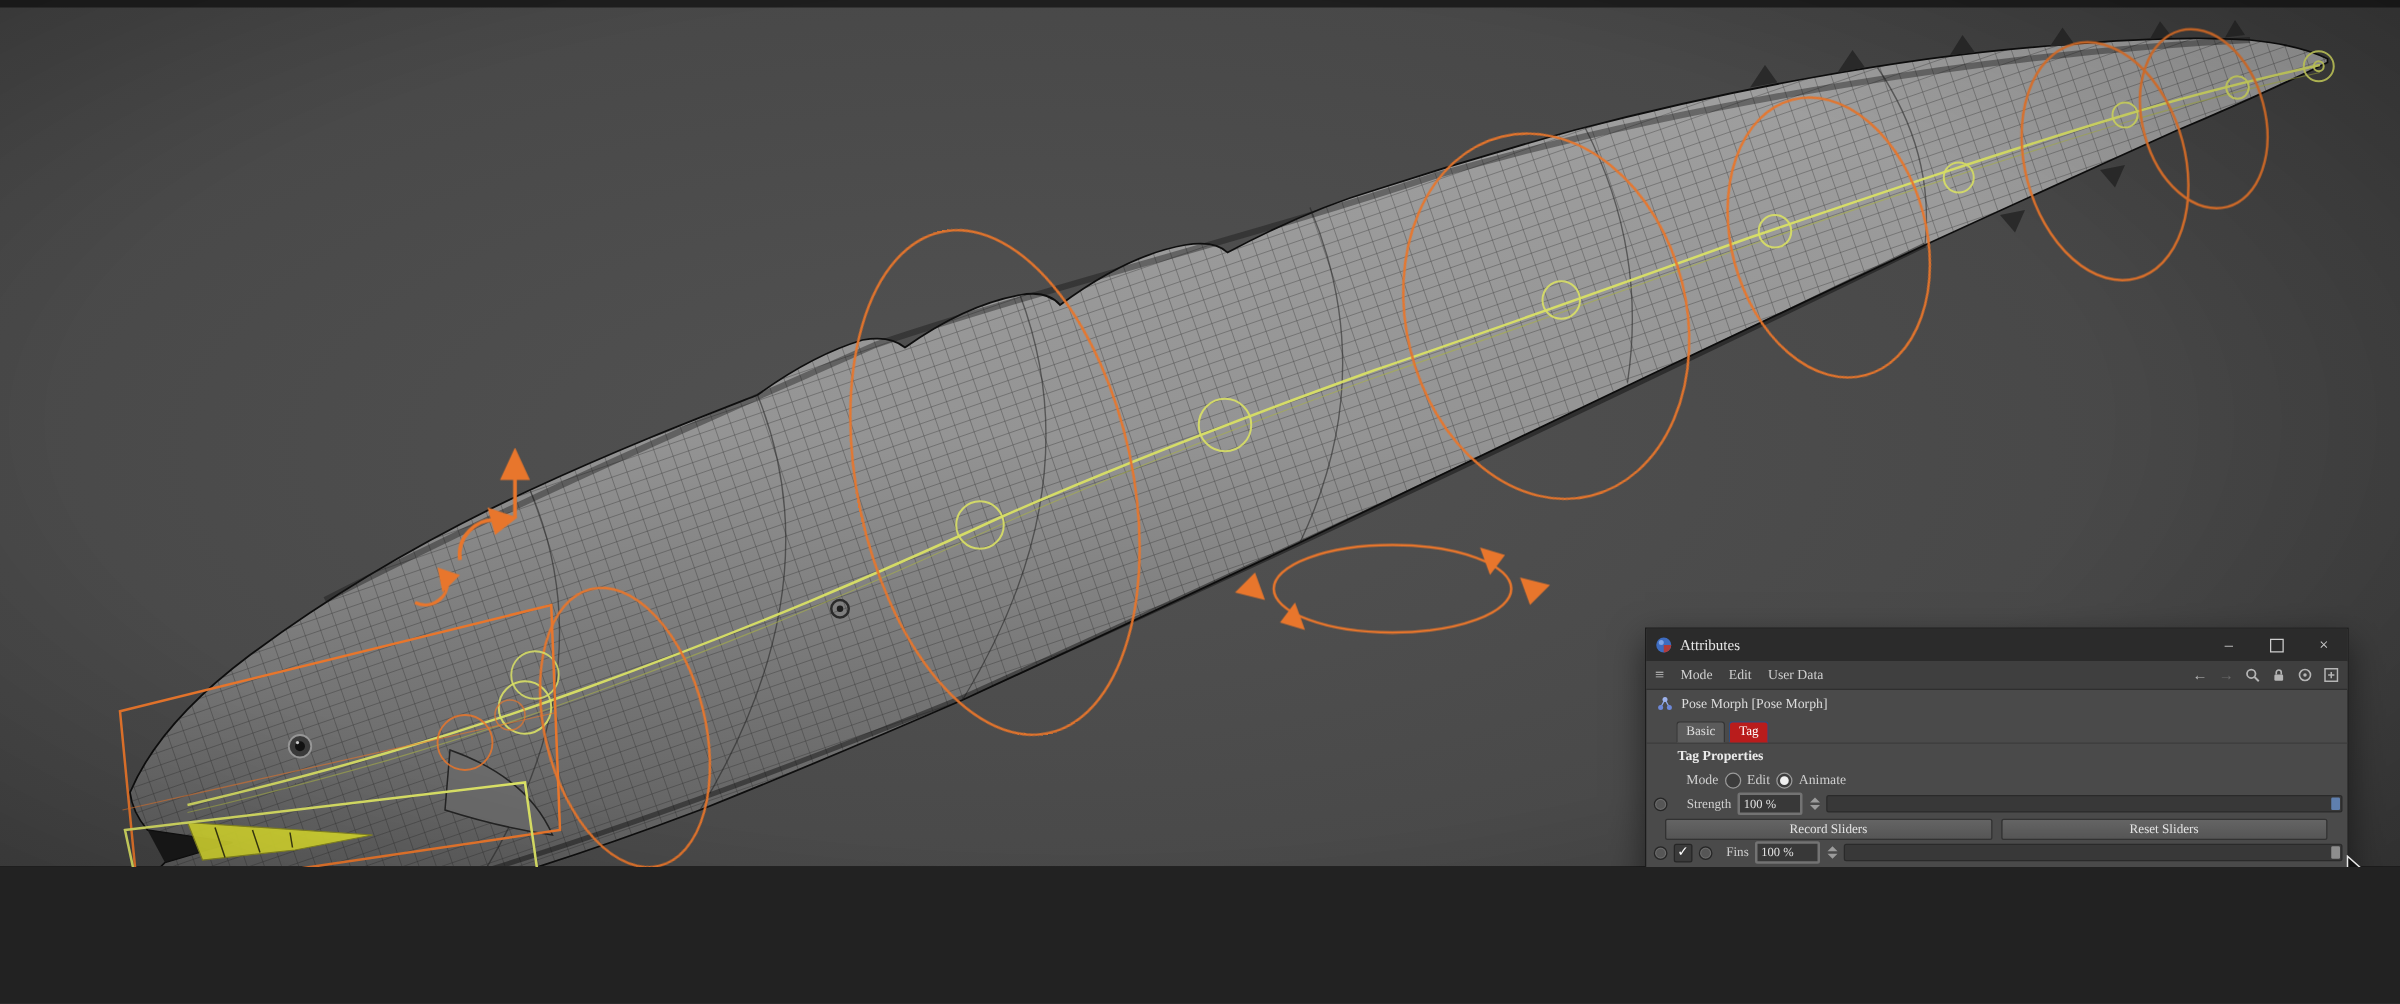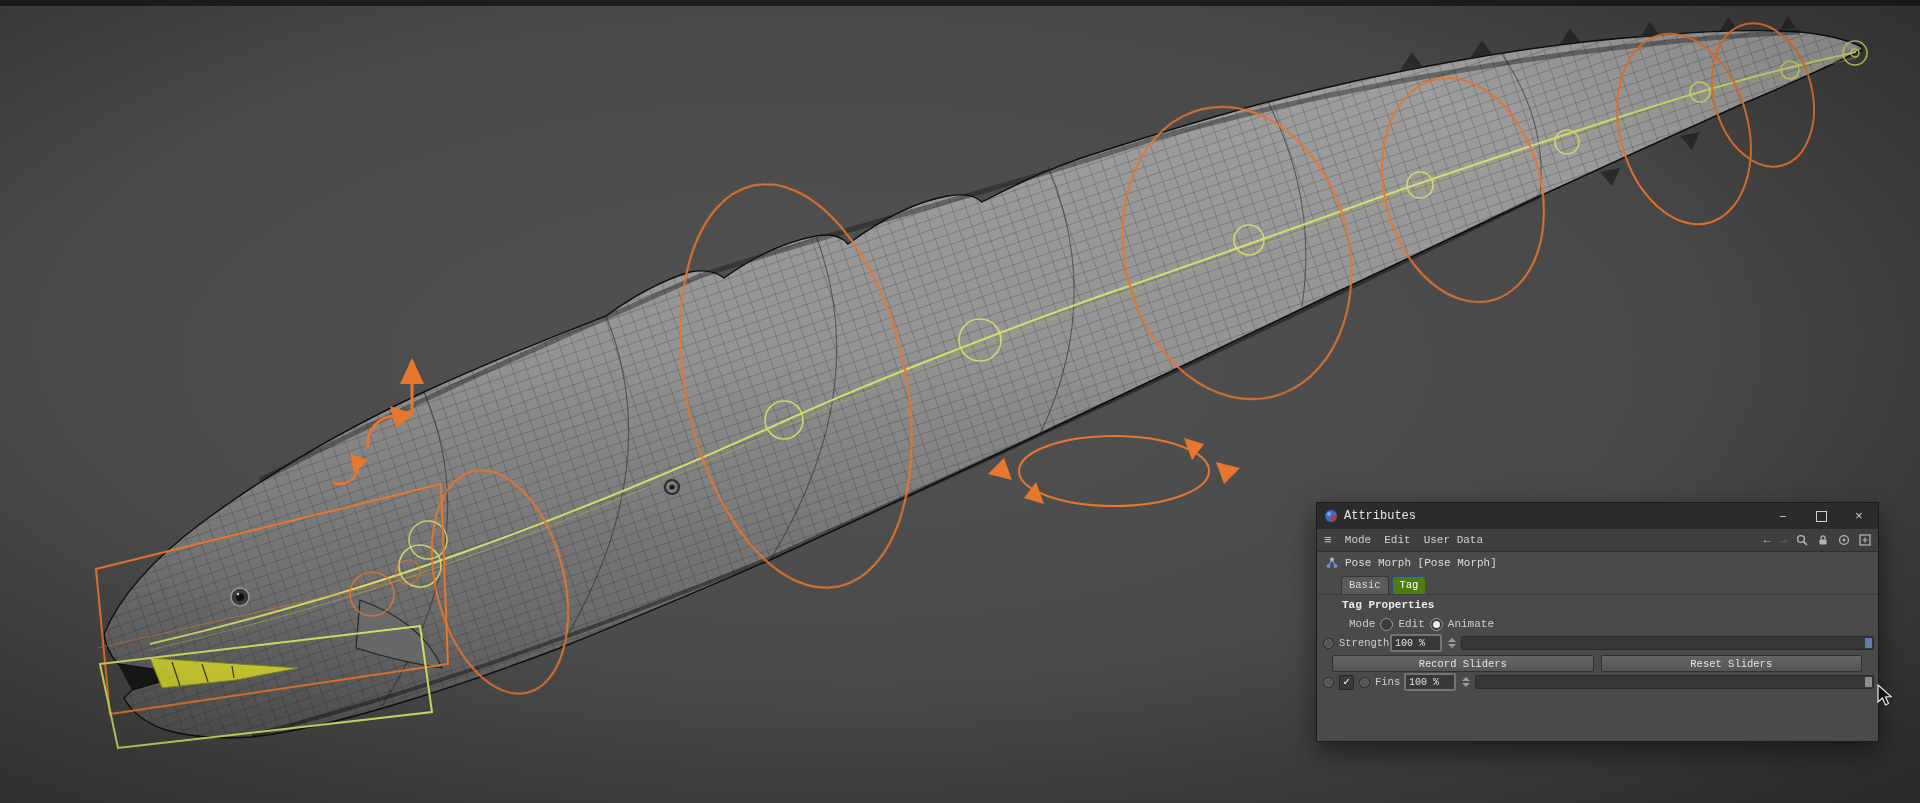--- a/index.html
+++ b/index.html
@@ -1,17 +1,17 @@
 <!DOCTYPE html>
 <html><head>
 <meta charset="utf-8">
 <style>
   html,body{margin:0;padding:0;background:#222;}
-  .stage{position:relative;width:1920px;height:803px;overflow:hidden;background:#4a4a4a;
-         font-family:Liberation Mono, monospace;}
+  .stage{position:relative;width:1920px;height:693px;overflow:hidden;background:#4a4a4a;
+         font-family:Liberation Serif, serif;}
   .viewport-svg{position:absolute;left:0;top:0;}
 
   
   .attr-panel{position:absolute;left:1316px;top:502px;width:561px;height:238px;
     background:#4a4a4a;border:1px solid #1c1c1c;box-shadow:0 10px 26px rgba(0,0,0,.5);
     color:#d6d6d6;font-size:11px;}
   .titlebar{height:26px;background:#2b2b2b;display:flex;align-items:center;
     padding-left:7px;gap:6px;color:#e6e6e6;font-size:12px;}
   .win-btns{margin-left:auto;display:flex;height:100%;}
   .win-btn{width:38px;height:100%;display:flex;align-items:center;justify-content:center;
@@ -22,21 +22,21 @@
   .menubar .hamburger{font-size:13px;color:#c2c2c2;}
   .menubar .spacer{flex:1;}
   .menu-icons{display:flex;gap:9px;align-items:center;}
   .nav-enabled{color:#b9b9b9;font-size:12px;}
   .nav-disabled{color:#6a6a6a;font-size:12px;}
   .objrow{height:22px;display:flex;align-items:center;gap:6px;padding:0 8px;color:#dcdcdc;}
   .tabrow{height:20px;display:flex;gap:3px;padding:0 24px;align-items:flex-end;
     border-bottom:1px solid #3c3c3c;}
   .tab{padding:2px 7px 3px;background:#5b5b5b;border:1px solid #353535;border-bottom:none;
     border-radius:3px 3px 0 0;font-size:10.5px;color:#ddd;}
-  .tab.active{background:#4d7c0f;color:#fff;border-color:#2c4d7e;}
+  .tab.active{background:#b91c1c;color:#fff;border-color:#2c4d7e;}
   .sectionrow{height:20px;display:flex;align-items:center;padding:0 25px;
     font-weight:bold;color:#ebebeb;}
   .moderow{height:18px;display:flex;align-items:center;gap:5px;padding-left:32px;color:#cfcfcf;}
   .radio{width:11px;height:11px;border-radius:50%;border:1px solid #9a9a9a;background:#3c3c3c;
     position:relative;display:inline-block;flex:none;}
   .radio.sel::after{content:'';position:absolute;left:2px;top:2px;right:2px;bottom:2px;
     background:#efefef;border-radius:50%;}
   .paramrow{height:20px;display:flex;align-items:center;gap:5px;padding:0 4px 0 6px;}
   .recdot{width:9px;height:9px;border-radius:50%;border:1px solid #262626;background:#565656;
     box-shadow:inset 0 0 0 1px #6b6b6b;flex:none;}

